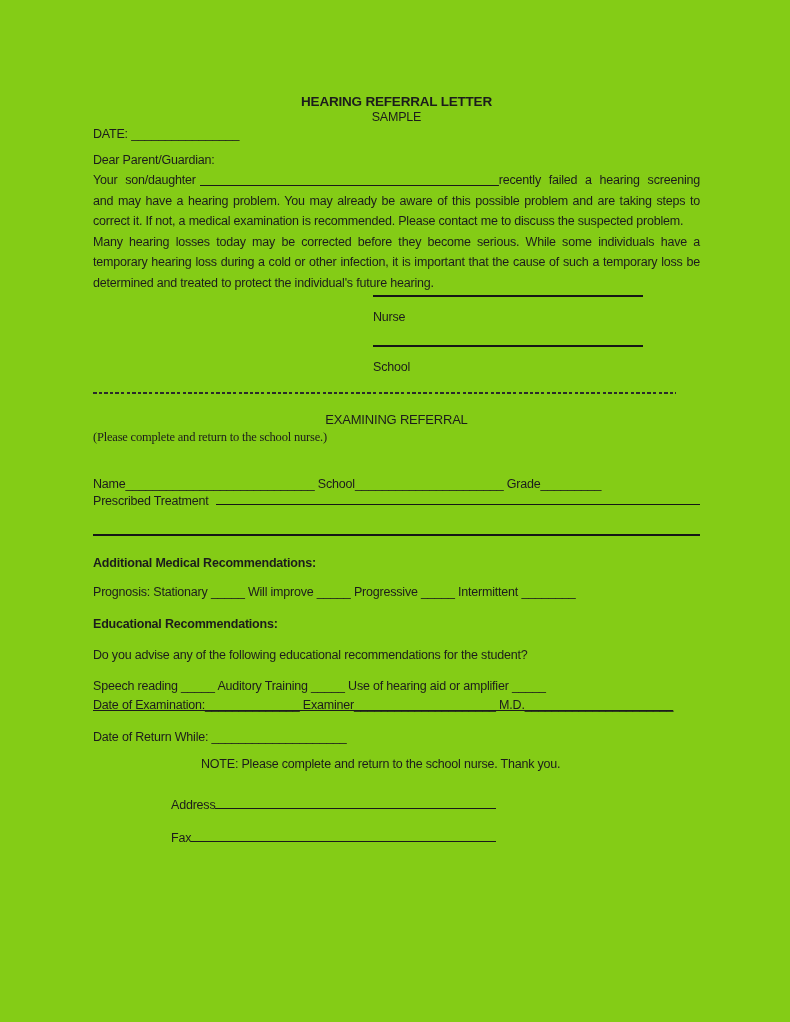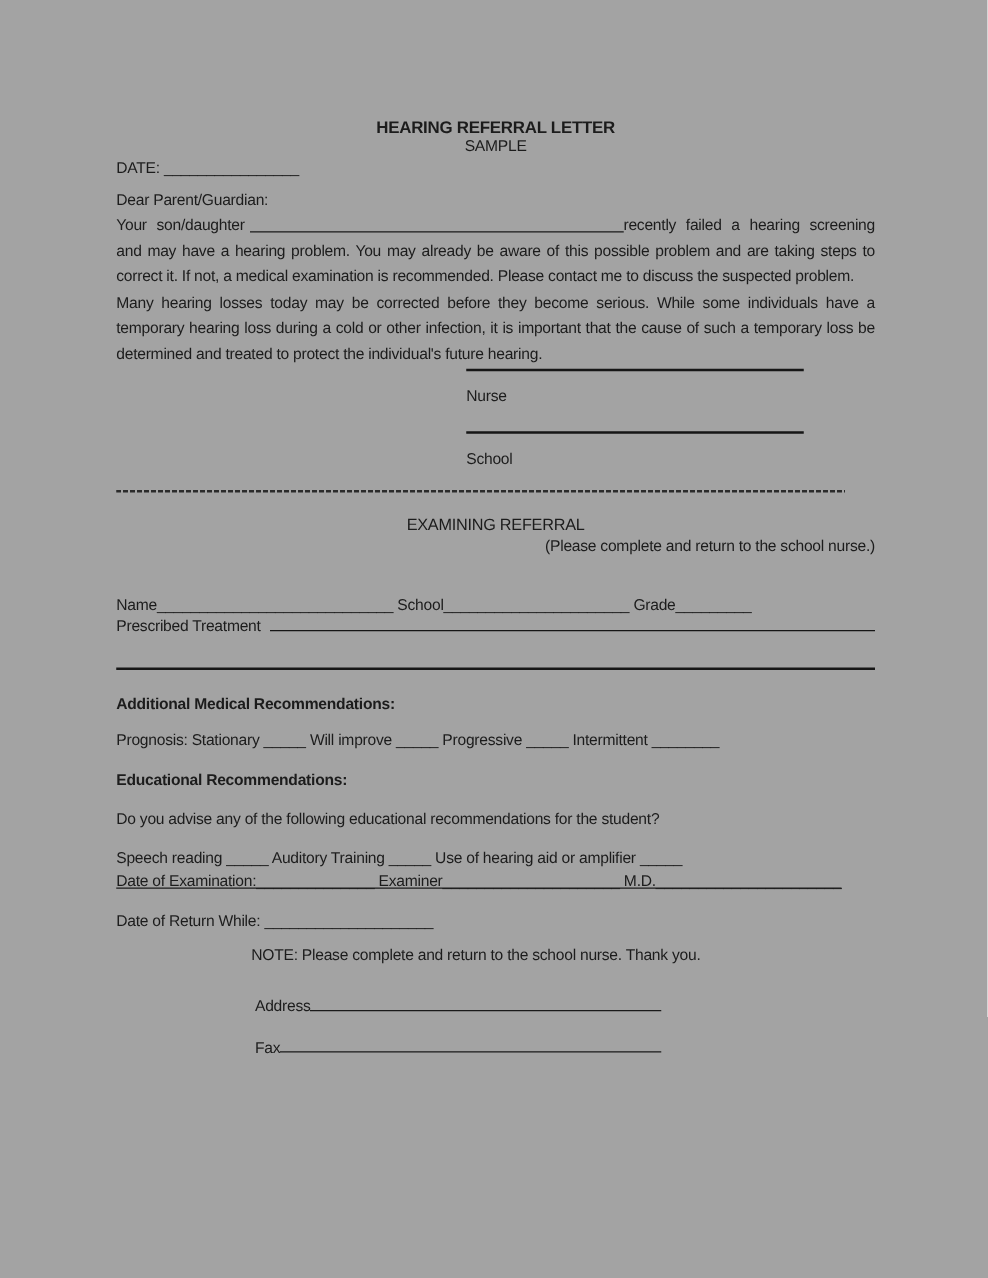--- a/index.html
+++ b/index.html
@@ -4,21 +4,21 @@
 <style>
   html, body {
     margin: 0;
     padding: 0;
     background: #ffffff;
   }
   .page {
     position: relative;
     width: 790px;
     height: 1022px;
-    background: #a3a3a3;
+    background: #84cc16;
     font-family: "Liberation Sans", "DejaVu Sans", sans-serif;
     color: #1c1c1c;
     font-size: 12.5px;
     letter-spacing: -0.2px;
     box-sizing: border-box;
     padding: 93px 90px 0 93px;
     overflow: hidden;
   }
   .doc-title {
     text-align: center;
@@ -65,22 +65,23 @@
     background: repeating-linear-gradient(90deg, #2b2b2b 0 3.5px, transparent 3.5px 5.6px);
   }
   .physician-heading {
     margin-top: 18px;
     text-align: center;
     line-height: 15px;
     font-size: 13px;
   }
   .physician-subheading {
     margin-top: 3px;
-    text-align: right;
+    text-align: left;
     line-height: 15px;
+    font-family: Liberation Serif, serif;
   }
   .name-line { margin-top: 32px; line-height: 15px; }
   .diagnosis-line { margin-top: 17px; line-height: 15px; }
   .prescribed-row {
     margin-top: 1px;
     display: flex;
     align-items: baseline;
     line-height: 15px;
   }
   .prescribed-blank {
@@ -102,21 +103,21 @@
   .prognosis-line { margin-top: 14px; line-height: 15px; }
   .edu-heading { margin-top: 17px; }
   .edu-question { margin-top: 16px; line-height: 15px; }
   .options-line { margin-top: 16px; line-height: 15px; }
   .exam-line { margin-top: 4px; line-height: 15px; text-decoration: underline; }
   .return-line { margin-top: 17px; line-height: 15px; }
   .note-line { margin-top: 12px; padding-left: 108px; line-height: 15px; }
   .contact-row {
     display: flex;
     align-items: baseline;
-    margin-left: 111px;
+    margin-left: 78px;
     width: 325px;
     line-height: 15px;
   }
   .address-row { margin-top: 25px; }
   .fax-row { margin-top: 17px; }
   .contact-blank {
     flex: 1;
     border-bottom: 1.7px solid #1a1a1a;
     height: 11px;
   }

